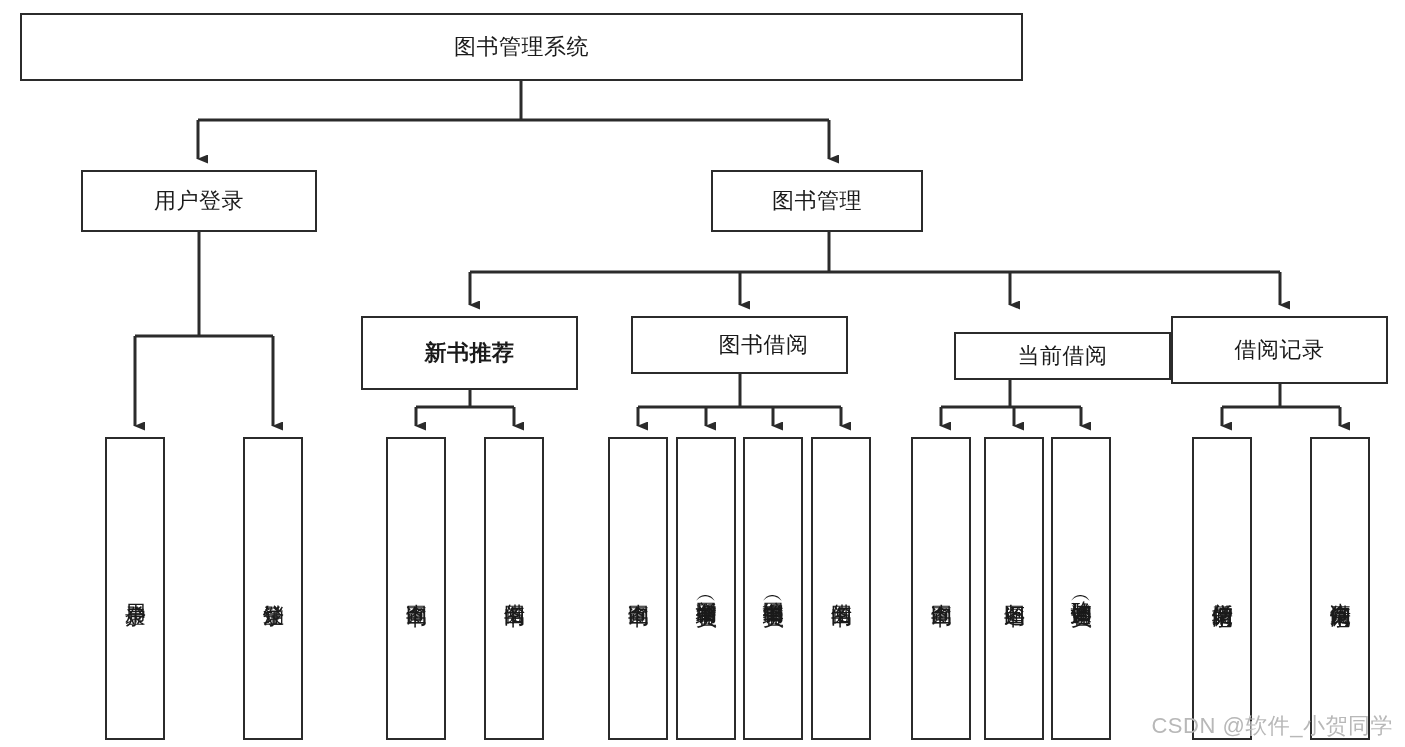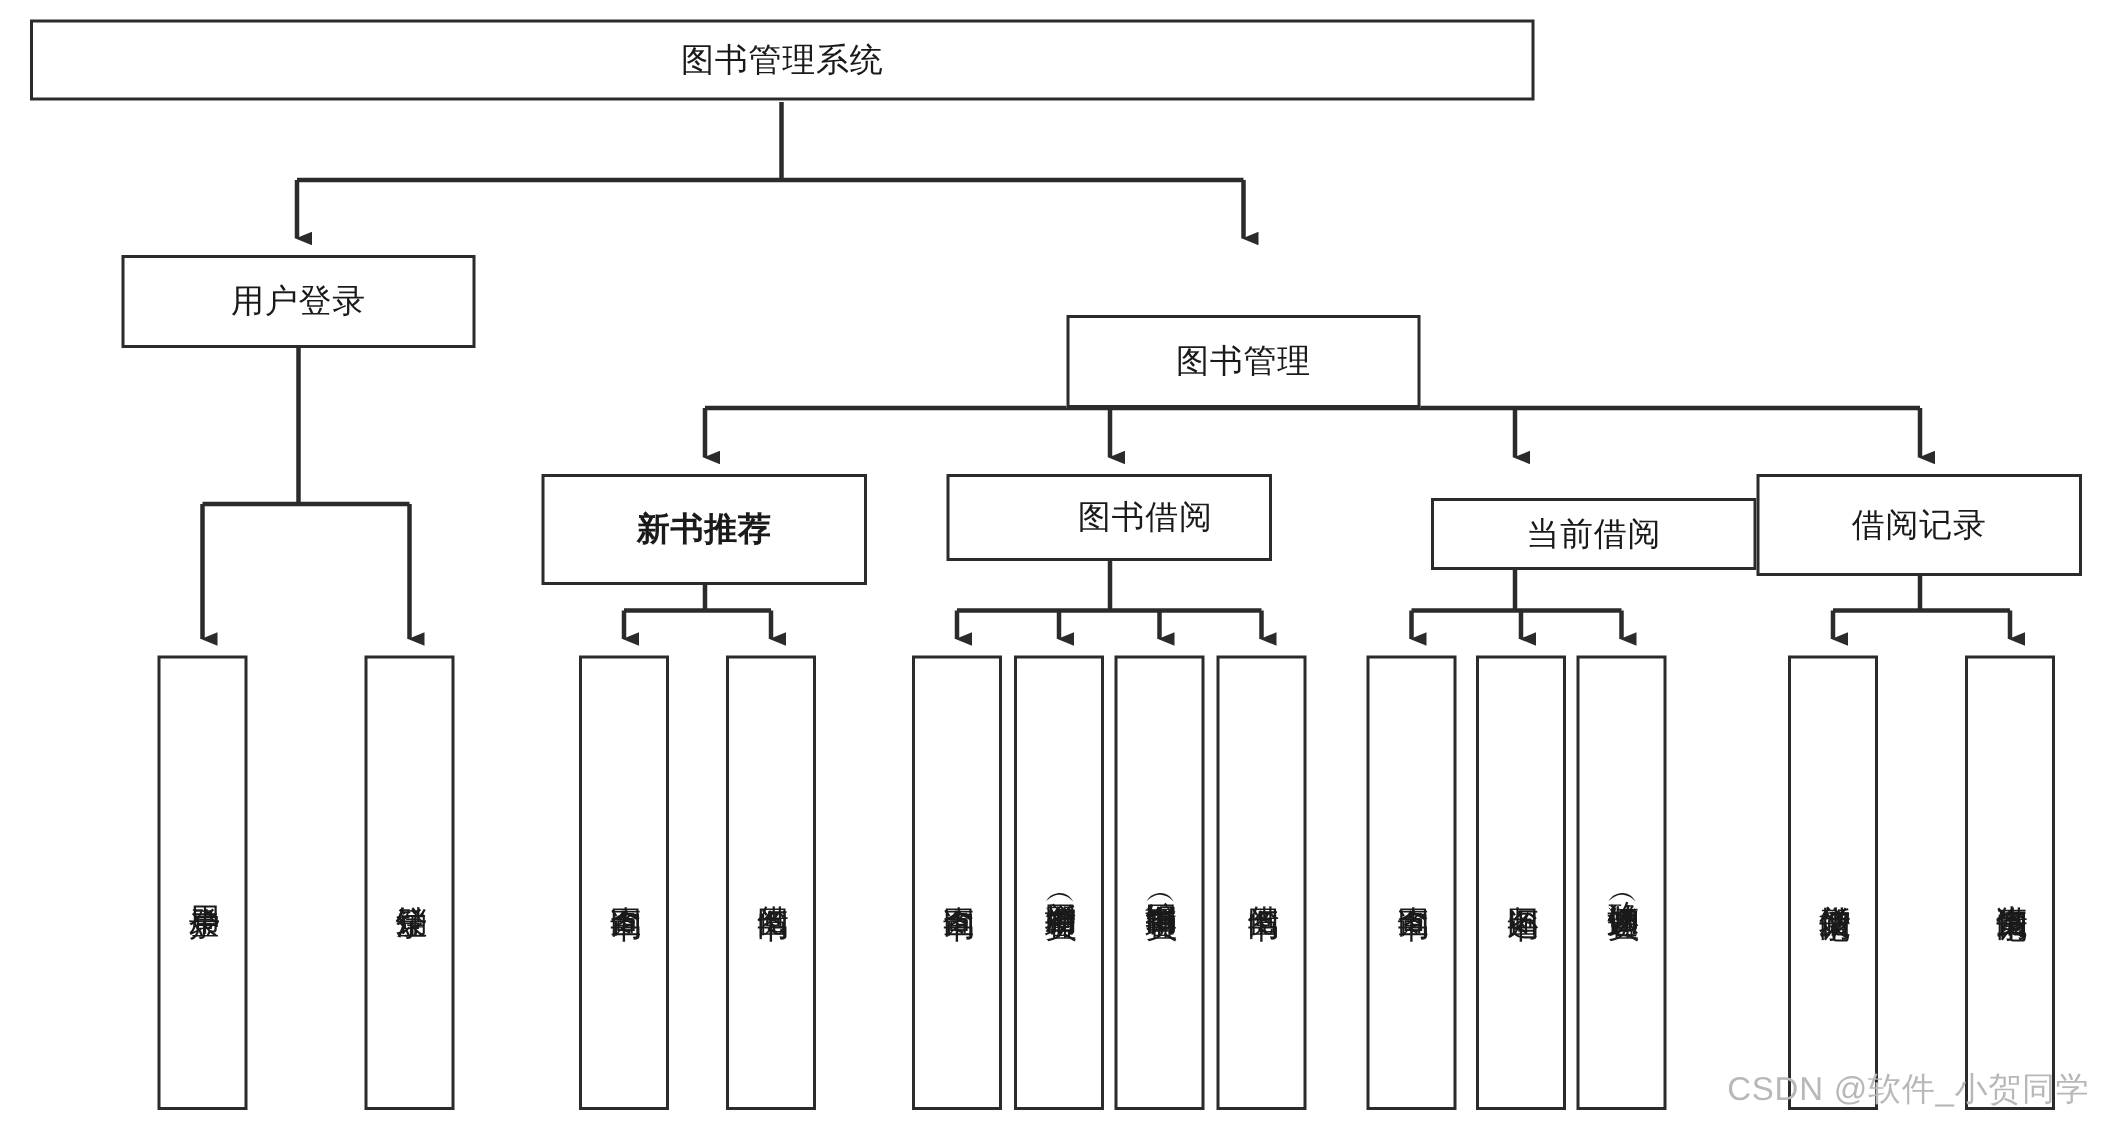--- a/index.html
+++ b/index.html
@@ -136,28 +136,28 @@
     </g>
 
     <g stroke="#2b2b2b" stroke-width="3" fill="none">
       <path d="M 1280 374 L 1280 407"></path>
       <path d="M 1222 407 L 1340 407"></path>
       <path d="M 1222 407 L 1222 426" marker-end="url(#arrowhead)"></path>
       <path d="M 1340 407 L 1340 426" marker-end="url(#arrowhead)"></path>
     </g>
   </svg>
 
-  <div class="node-box" style="left:20px; top:13px; width:1003px; height:54px;">
+  <div class="node-box" style="left:20px; top:13px; width:1003px; height:68px;">
     <span class="node-label-h">图书管理系统</span>
   </div>
 
   <div class="node-box" style="left:81px; top:170px; width:236px; height:62px;">
     <span class="node-label-h">用户登录</span>
   </div>
-  <div class="node-box" style="left:711px; top:170px; width:236px; height:62px;margin-top:40px;">
+  <div class="node-box" style="left:711px; top:170px; width:212px; height:62px;">
     <span class="node-label-h">图书管理</span>
   </div>
 
   <div class="node-box" style="left:361px; top:316px; width:217px; height:74px;font-weight:bold;">
     <span class="node-label-h">新书推荐</span>
   </div>
   <div class="node-box" style="left:631px; top:316px; width:217px; height:58px;padding-left:48px;">
     <span class="node-label-h">图书借阅</span>
   </div>
   <div class="node-box" style="left:954px; top:316px; width:217px; height:48px;margin-top:16px;">

